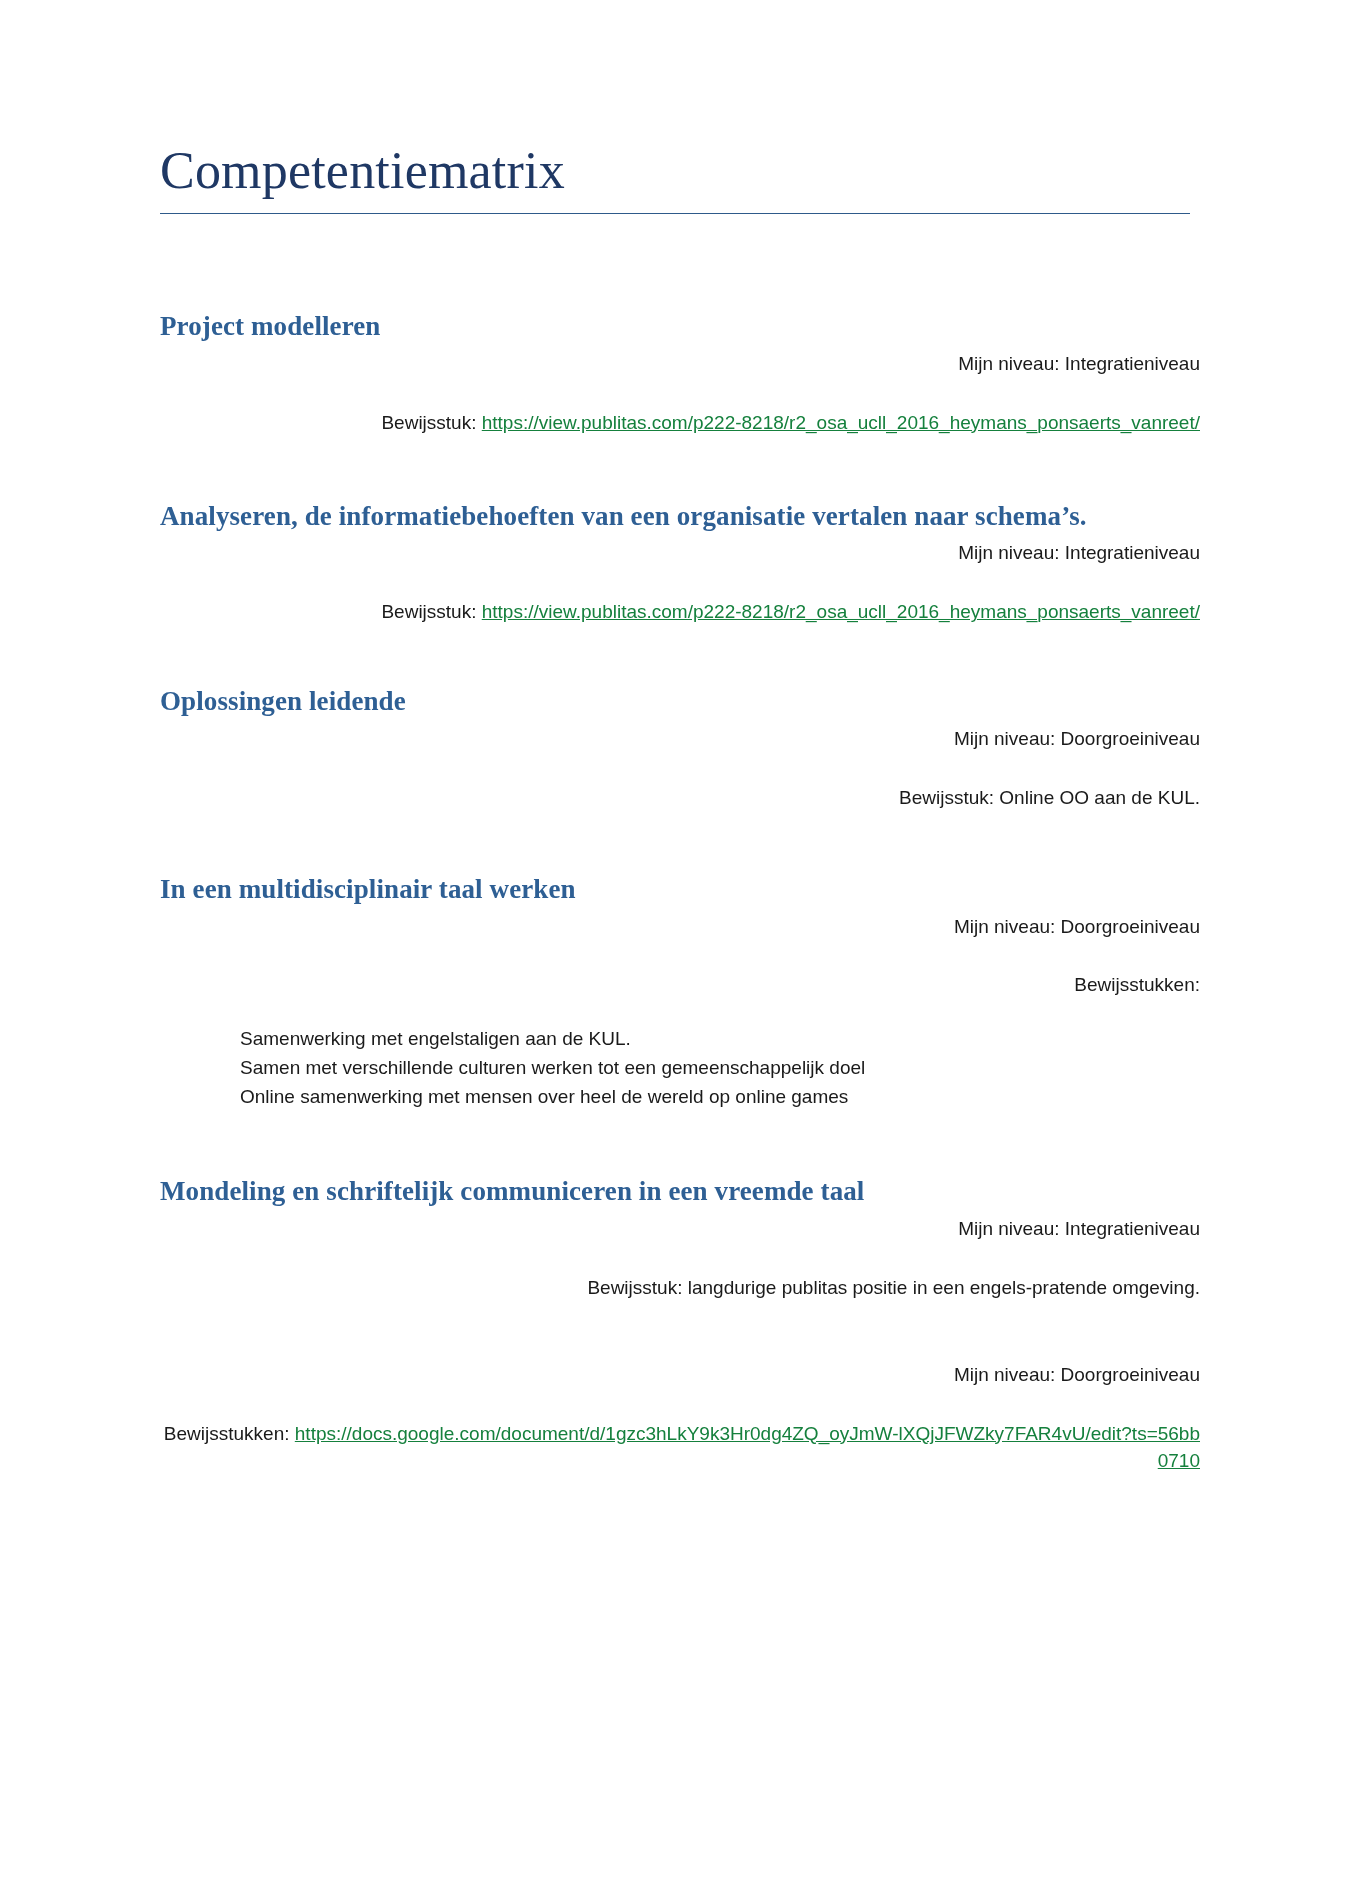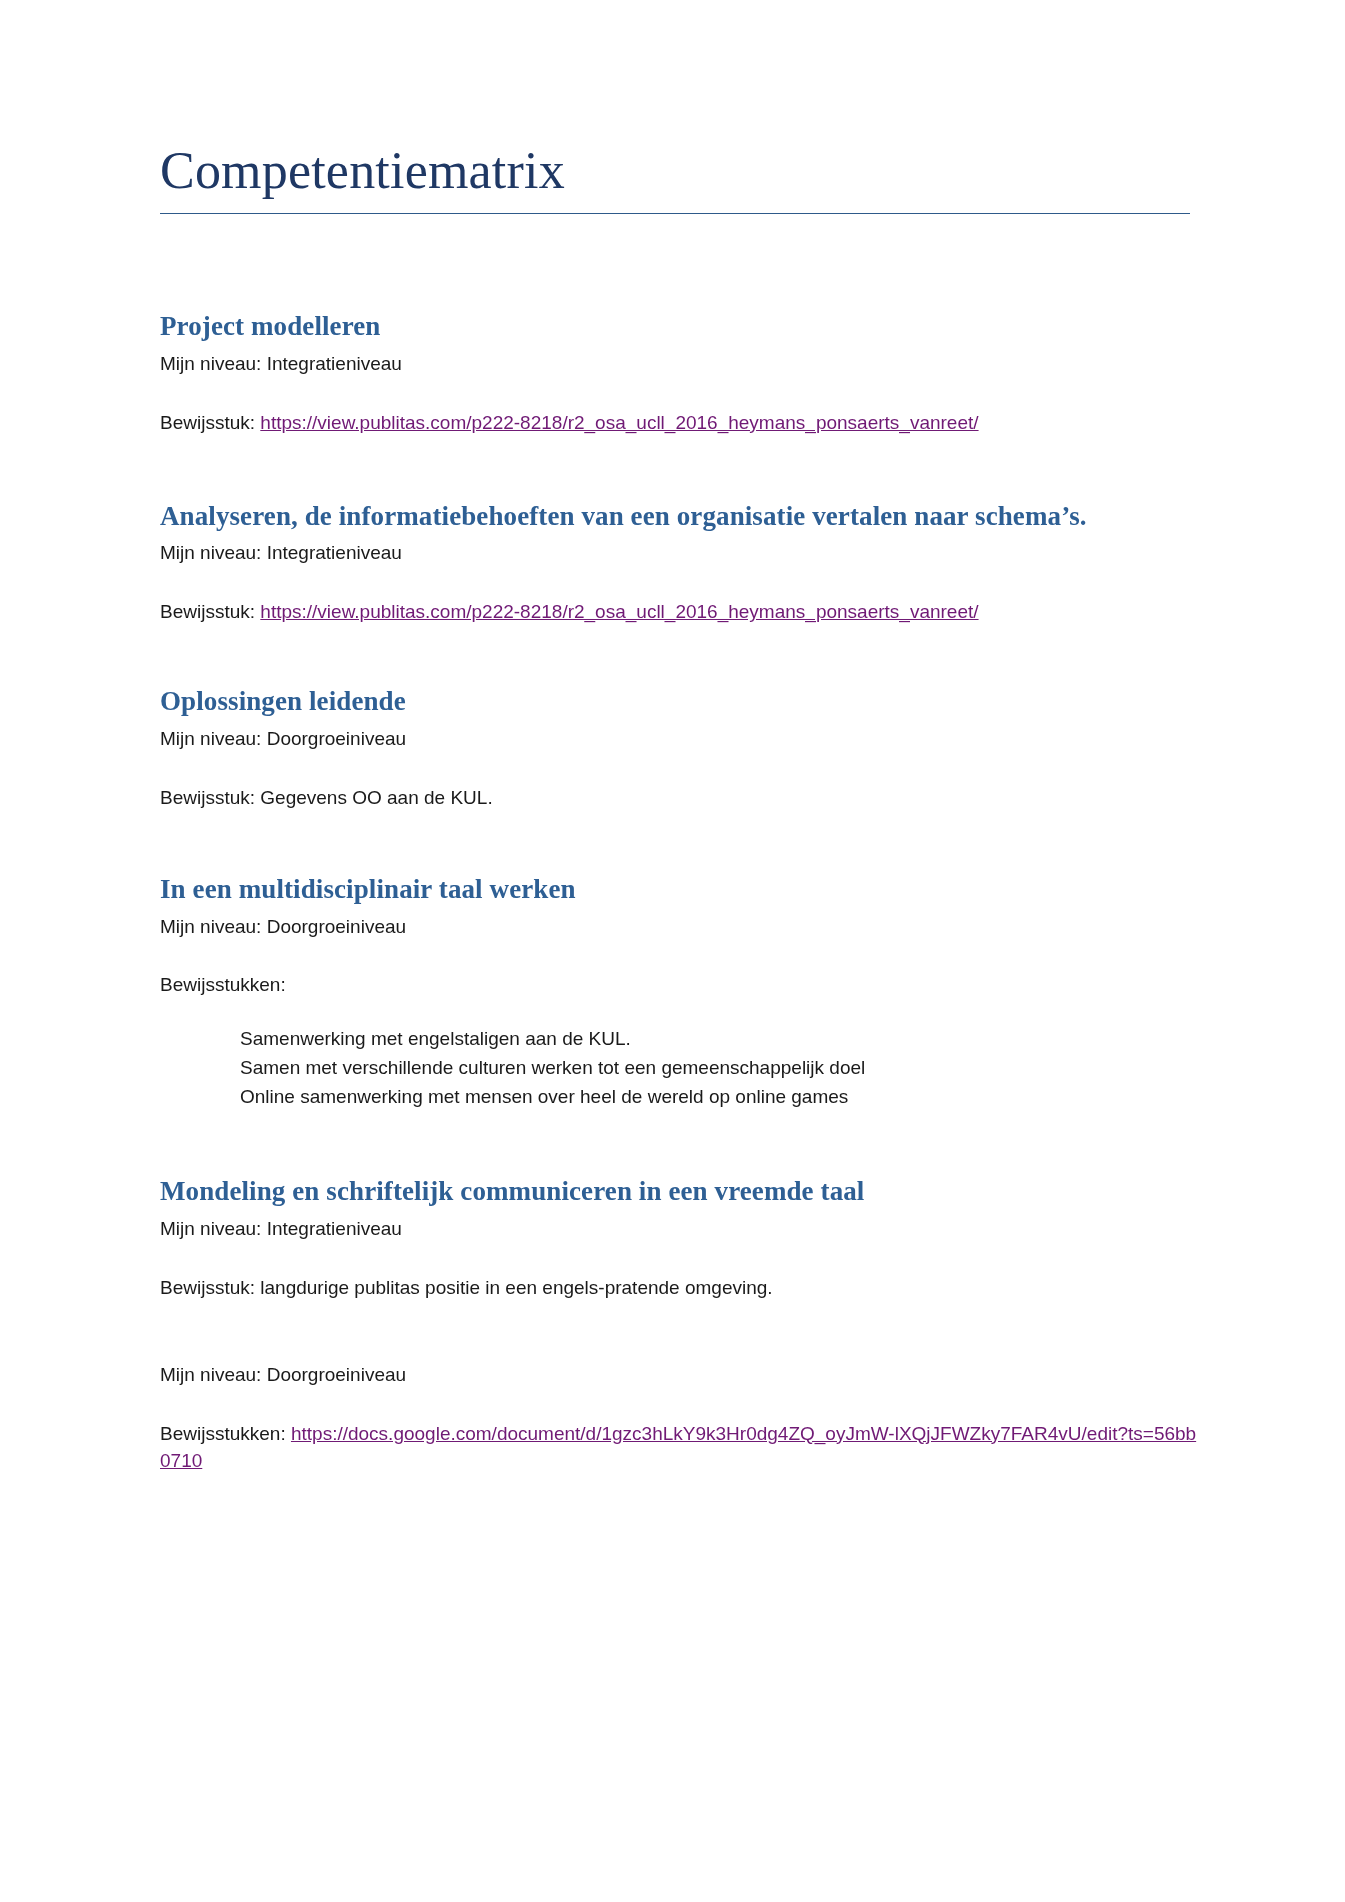--- a/index.html
+++ b/index.html
@@ -64,28 +64,29 @@
     margin: 0;
     letter-spacing: 0.1px;
   }
 
   .body-line {
     font-family: "Liberation Sans", sans-serif;
     font-size: 19px;
     color: #1a1a1a;
     line-height: 1.42;
     margin: 6px 0 0 0;
+    text-align: right;
   }
 
   .body-line.gap {
     margin-top: 32px;
   }
 
   .link {
-    color: #701a75;
+    color: #15803d;
     text-decoration: underline;
     word-break: break-all;
   }
 
   .sublist {
     margin: 26px 0 8px 0;
     padding: 0;
     list-style: none;
   }
 
@@ -127,21 +128,21 @@
       <p class="body-line">Mijn niveau: Integratieniveau</p>
       <p class="body-line gap">
         <span>Bewijsstuk: </span><a class="link" href="#">https://view.publitas.com/p222-8218/r2_osa_ucll_2016_heymans_ponsaerts_vanreet/</a>
       </p>
     </div>
 
     <div class="section" id="sec-2">
       <h2 class="section-heading">Oplossingen leidende</h2>
       <p class="body-line">Mijn niveau: Doorgroeiniveau</p>
       <p class="body-line gap">
-        <span>Bewijsstuk: </span><span>Gegevens OO aan de KUL.</span>
+        <span>Bewijsstuk: </span><span>Online OO aan de KUL.</span>
       </p>
     </div>
 
     <div class="section" id="sec-3">
       <h2 class="section-heading">In een multidisciplinair taal werken</h2>
       <p class="body-line">Mijn niveau: Doorgroeiniveau</p>
       <p class="body-line gap">
         <span>Bewijsstukken:</span>
       </p>
       <ul class="sublist">

